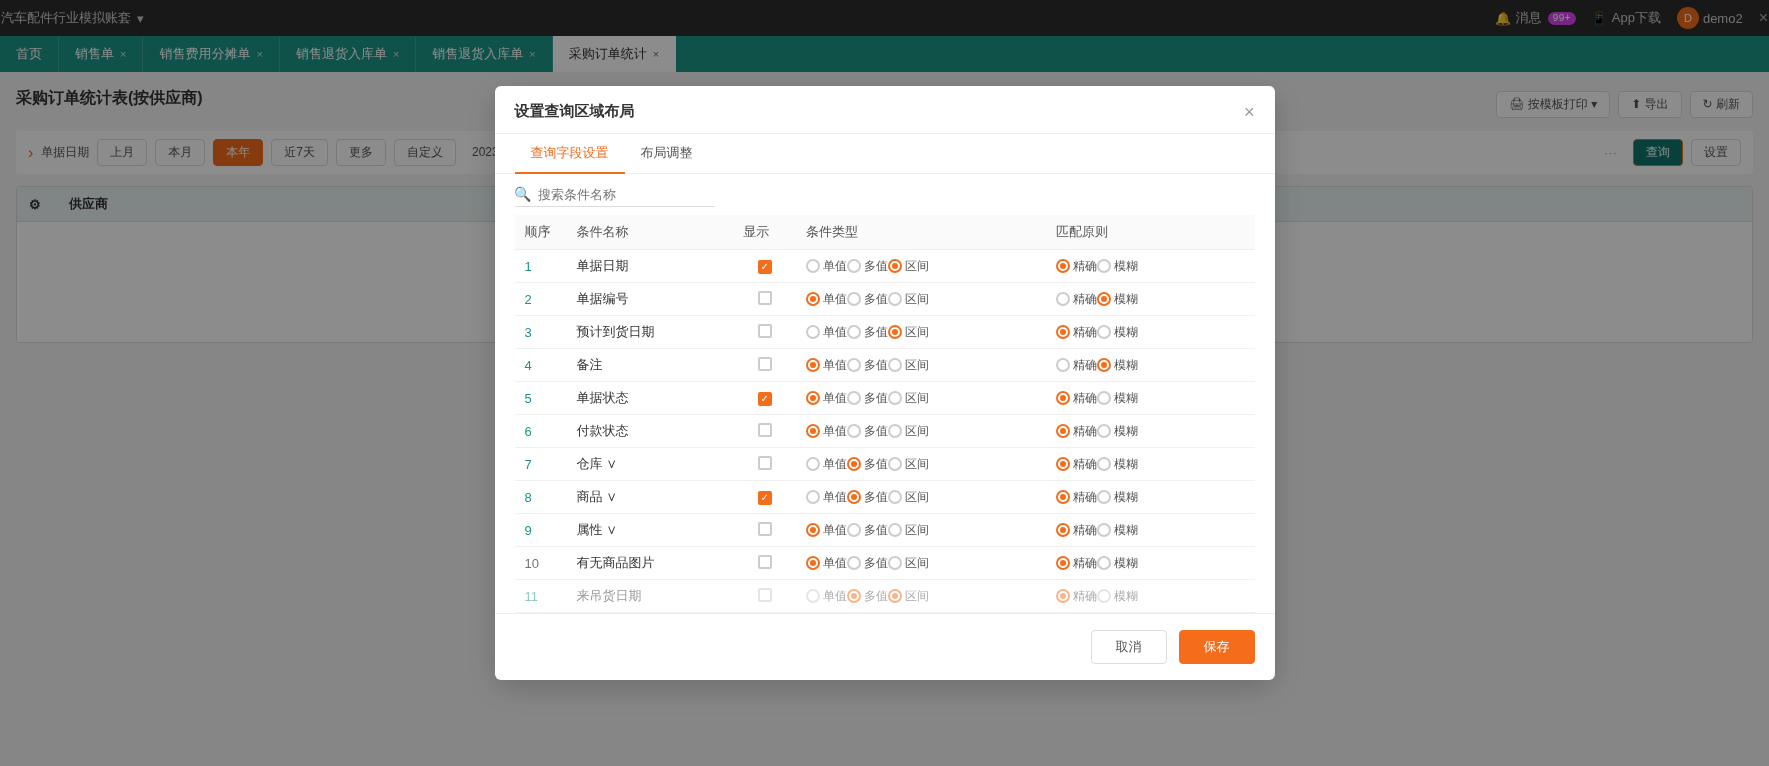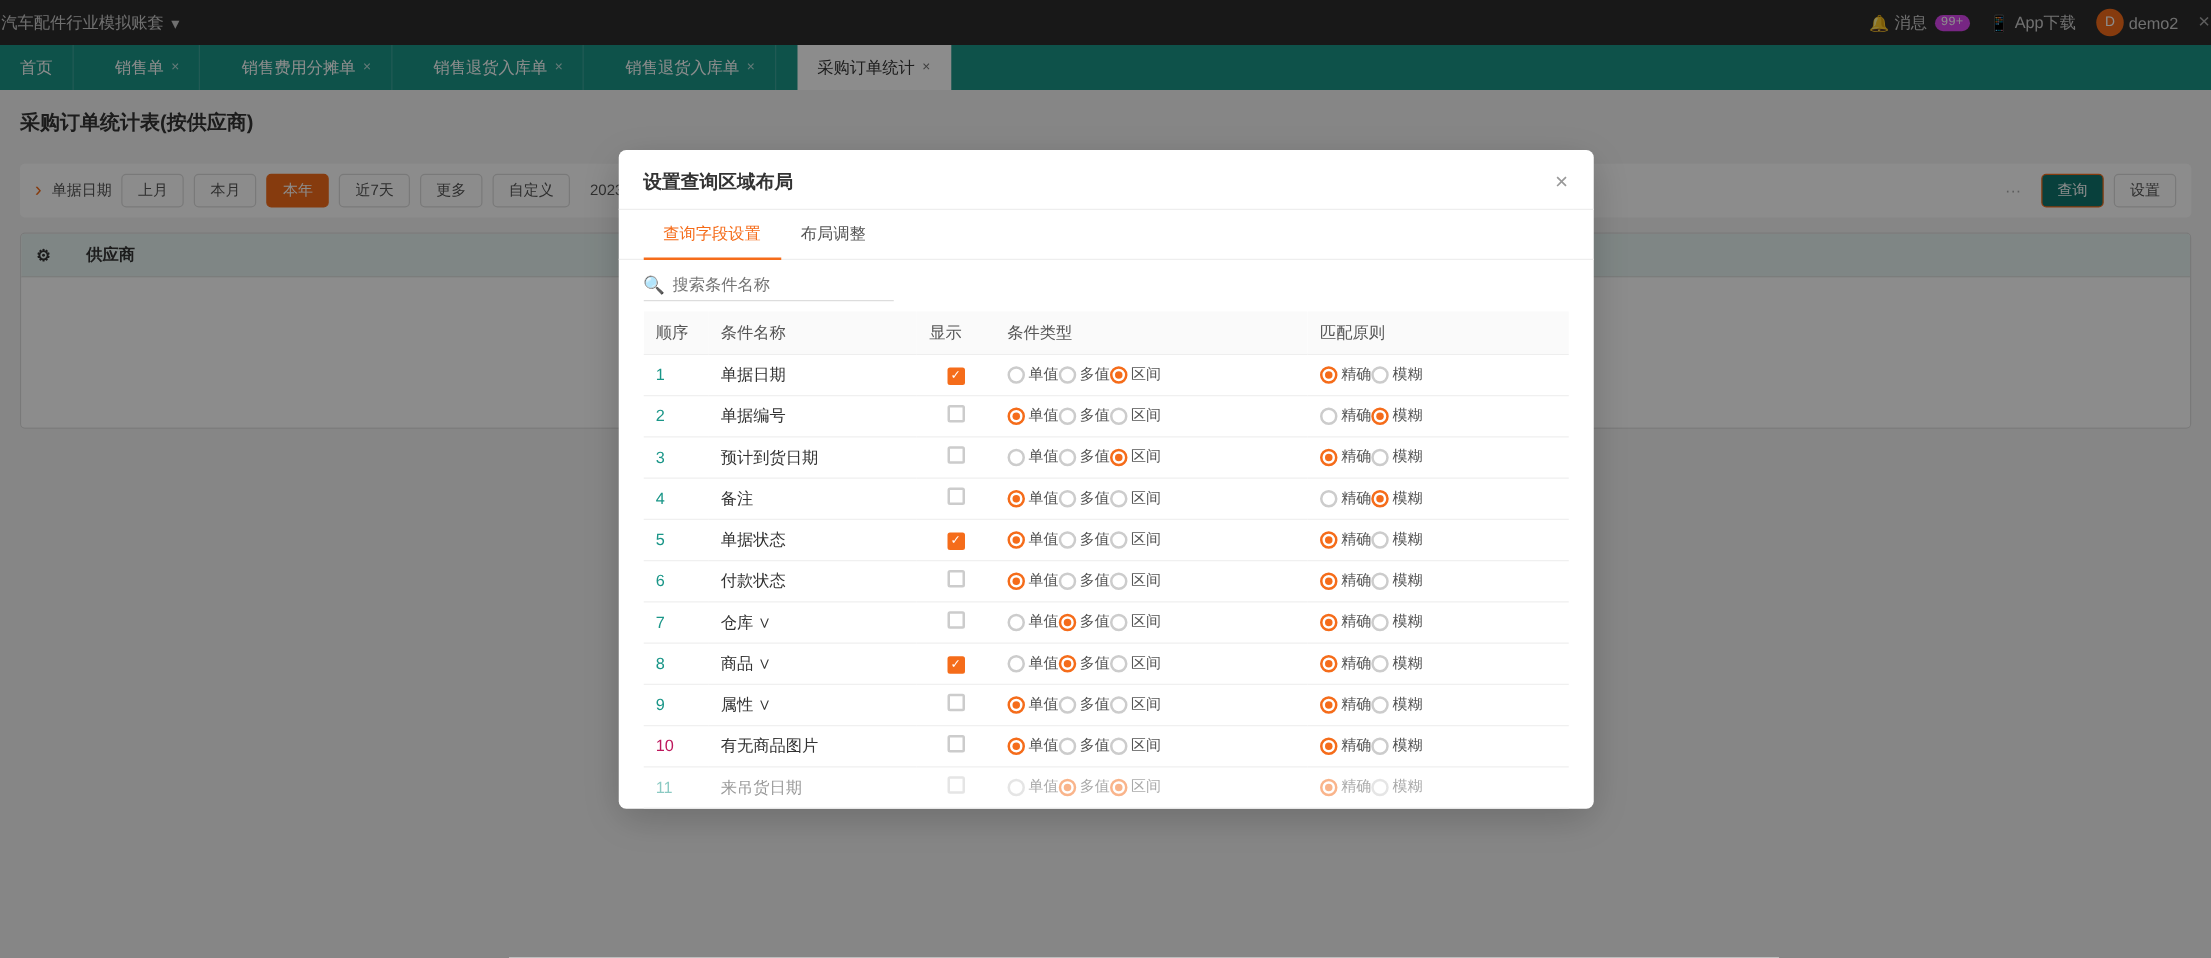--- a/index.html
+++ b/index.html
@@ -20,21 +20,20 @@
     .top-bar-right .badge { background: #d946ef; color: #fff; border-radius: 8px; padding: 1px 5px; font-size: 10px; margin-left: 2px; font-family: Liberation Mono, monospace; }
     .top-bar-right .icon-btn { cursor: pointer; color: #ccc; display: flex; align-items: center; gap: 4px; }
 
     
     .tab-bar {
       background: #1a9688;
       height: 36px;
       display: flex;
       align-items: center;
       padding: 0 0 0 0;
-      gap: 17px;
     }
     .tab-item {
       height: 36px;
       padding: 0 16px;
       display: flex;
       align-items: center;
       color: #fff;
       font-size: 13px;
       cursor: pointer;
       white-space: nowrap;
@@ -312,20 +311,35 @@
   </div>
   <div class="tab-item active">
     <span>采购订单统计</span>
     <span class="close-btn">×</span>
   </div>
 </div>
 
 <div class="page-content">
   <div style="display:flex;align-items:center;justify-content:space-between;margin-bottom:10px;">
     <div class="page-title">采购订单统计表(按供应商)</div>
+    <div class="right-toolbar" style="position:static;">
+      <button class="toolbar-btn">
+        <span>🖨</span>
+        <span>按模板打印</span>
+        <span>▾</span>
+      </button>
+      <button class="toolbar-btn">
+        <span>⬆</span>
+        <span>导出</span>
+      </button>
+      <button class="toolbar-btn">
+        <span>↻</span>
+        <span>刷新</span>
+      </button>
+    </div>
   </div>
 
   <div class="filter-bar">
     <span style="color:#f56c1a;font-size:16px;cursor:pointer;">›</span>
     <span class="filter-label">单据日期</span>
     <button class="toolbar-btn">上月</button>
     <button class="toolbar-btn">本月</button>
     <button class="toolbar-btn" style="background:#f56c1a;color:#fff;border-color:#f56c1a;">本年</button>
     <button class="toolbar-btn">近7天</button>
     <button class="toolbar-btn">更多</button>
@@ -673,21 +687,21 @@
                     <span>精确</span>
                   </label>
                   <label class="radio-item">
                     <span class="radio-circle"></span>
                     <span>模糊</span>
                   </label>
                 </div>
               </td>
             </tr>
             <tr>
-              <td class="col-order" style="color: #be185d; font-weight: 500;">10</td>
+              <td class="col-order" style="color: #737373; font-weight: 500;">10</td>
               <td class="col-name">有无商品图片</td>
               <td class="col-show checkbox-cell"><span class="cb"></span></td>
               <td class="col-type">
                 <div class="radio-group">
                   <label class="radio-item">
                     <span class="radio-circle checked"></span>
                     <span>单值</span>
                   </label>
                   <label class="radio-item">
                     <span class="radio-circle"></span>
@@ -742,14 +756,18 @@
                     <span class="radio-circle"></span>
                     <span>模糊</span>
                   </label>
                 </div>
               </td>
             </tr>
           </tbody>
       </table>
     </div>
 
+    <div class="dialog-footer">
+      <button class="btn-cancel">取消</button>
+      <button class="btn-save">保存</button>
+    </div>
   </div>
 </div>
 
 </body></html>

